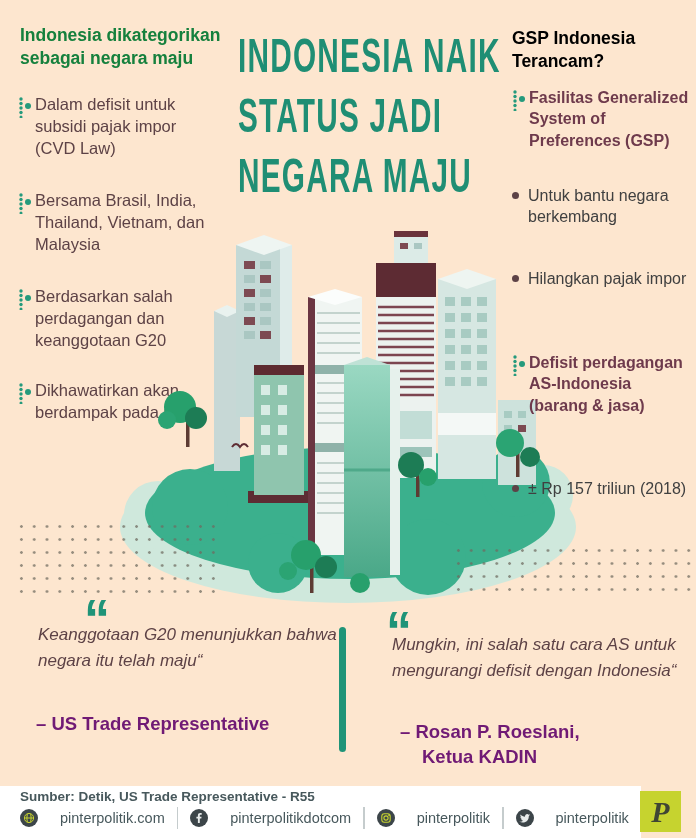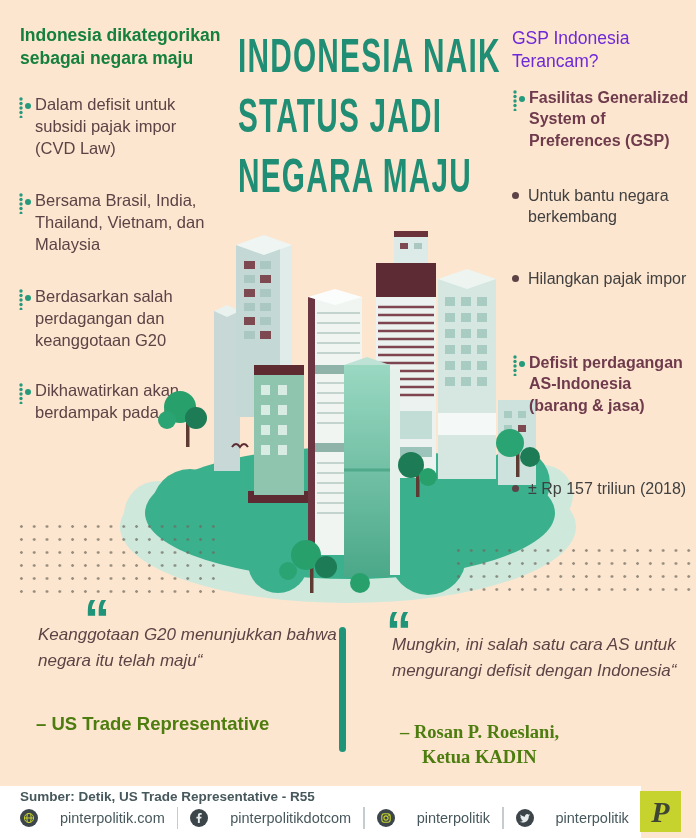--- a/index.html
+++ b/index.html
@@ -17,45 +17,45 @@
   .bi-1{top:94px}.bi-2{top:190px}.bi-3{top:286px}.bi-4{top:380px}
   .dotted-ic{flex:0 0 17px;margin-top:2px;}
   .bullet-text{font-size:16.5px;color:#5d4246;line-height:1.32;}
 
   
   .title-line{left:238px;color:#1f8e74;font-weight:800;font-size:48px;line-height:48px;
     letter-spacing:2px;transform:scaleX(.62);transform-origin:left top;white-space:nowrap;}
   .tl-1{top:32px}.tl-2{top:92px}.tl-3{top:152px}
 
   
-  .rp-title{left:512px;top:27px;width:175px;font-size:17.5px;font-weight:normal;
-    color:#6d28d9;line-height:1.3;}
+  .rp-title{left:512px;top:27px;width:175px;font-size:17.5px;font-weight:bold;
+    color:#000000;line-height:1.3;}
   .rp-item{left:512px;width:178px;display:flex;}
   .rp-1{top:87px}.rp-2{top:185px}.rp-3{top:268px}.rp-4{top:352px}.rp-5{top:478px}
   .rp-text{font-size:16px;color:#404040;line-height:1.34;}
   .rp-bold .rp-text{font-weight:bold;color:#6e3a4c;}
   .round-dot{flex:0 0 7px;width:7px;height:7px;border-radius:50%;background:#5d4246;
     margin-top:7px;margin-right:9px;}
 
   
   .dotgrid{background-image:radial-gradient(#6e6a5f 1.3px, rgba(0,0,0,0) 1.45px);
     background-size:12.8px 13px;opacity:.72;}
   .dots-left{left:15px;top:520px;width:202px;height:82px;}
   .dots-right{left:452px;top:544px;width:240px;height:57px;}
 
   
   .q-mark{font-size:52px;line-height:1;font-weight:bold;color:#1f9478;}
   .qm-left{left:84px;top:592px;}
   .qm-right{left:386px;top:604px;}
   .q-text{font-style:italic;font-size:17px;color:#5d4246;line-height:1.55;}
   .qt-left{left:38px;top:622px;width:300px;}
   .qt-right{left:392px;top:632px;width:285px;}
-  .q-attr{font-weight:bold;color:#4d7c0f;font-size:18.5px;line-height:1.35;}
+  .q-attr{font-weight:bold;color:#701a75;font-size:18.5px;line-height:1.35;}
   .qa-left{left:36px;top:712px;}
-  .qa-right{left:400px;top:720px;font-family:Liberation Serif, serif;}
+  .qa-right{left:400px;top:720px;}
   .attr-line2{padding-left:22px;}
   .q-divider{left:339px;top:627px;width:7px;height:125px;background:#1f9478;border-radius:4px;}
 
   
   .city{left:98px;top:215px;width:500px;height:400px;}
 
   
   .footer{left:0;top:786px;width:641px;height:52px;background:#ffffff;}
   .source{position:absolute;left:20px;top:3px;font-size:13.5px;font-weight:bold;color:#47585c;}
   .socials{position:absolute;left:20px;top:21px;display:flex;align-items:center;gap:8px;}

